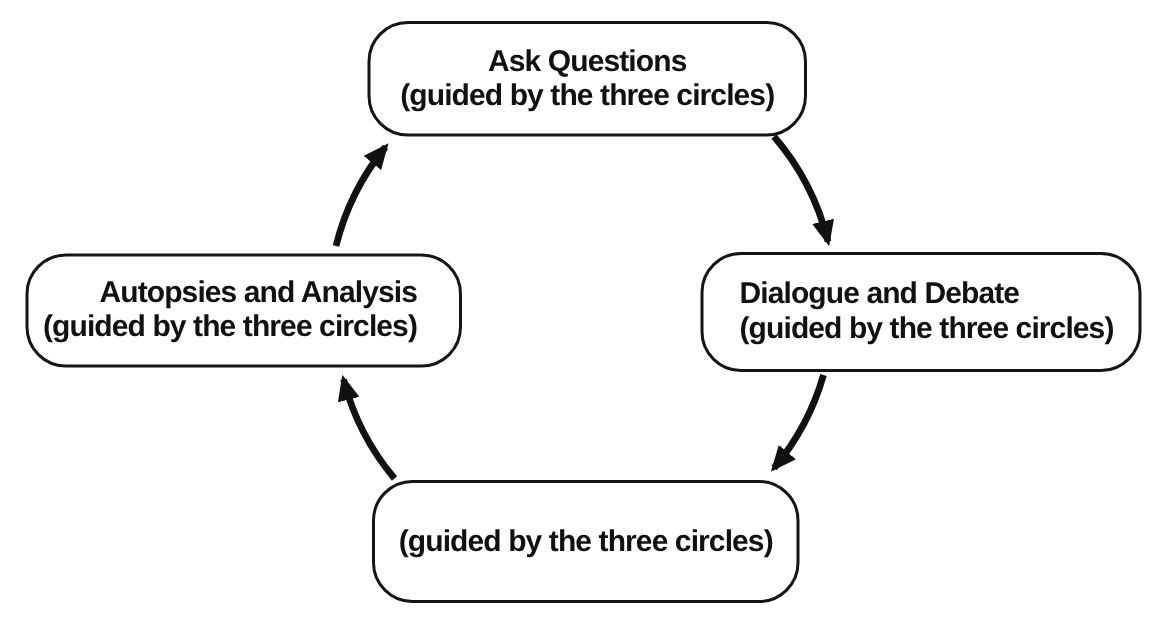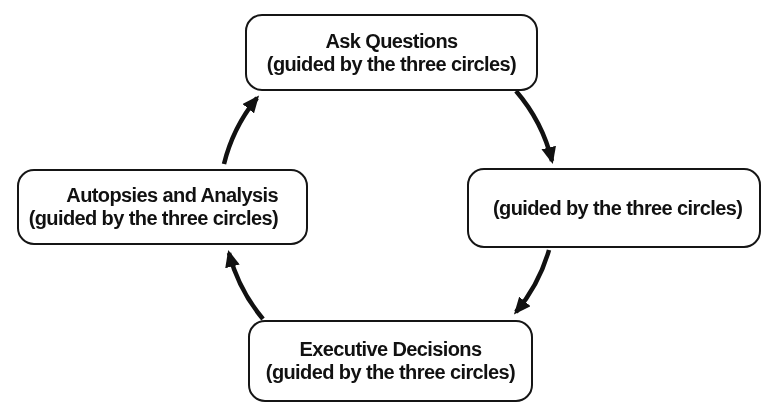--- a/index.html
+++ b/index.html
@@ -25,21 +25,21 @@
   .arrows path.edge {
     fill: none;
     stroke: #111111;
     stroke-width: 4.5;
   }
   .node {
     position: absolute;
     box-sizing: border-box;
     background: #ffffff;
     border: 2px solid #151515;
-    border-radius: 17px;
+    border-radius: 27px;
     display: flex;
     flex-direction: column;
     justify-content: center;
     color: #111111;
     font-weight: 700;
     letter-spacing: -0.6px;
   }
   .node .title,
   .node .subtitle {
     font-size: 20px;
@@ -85,25 +85,25 @@
     <path class="edge" d="M 263 319 A 168 168 0 0 1 229 253" marker-end="url(#arrowhead)"></path>
     <path class="edge" d="M 224 164 A 168 168 0 0 1 257 98" marker-end="url(#arrowhead)"></path>
   </svg>
 
   <div class="node node-top">
     <div class="title">Ask Questions</div>
     <div class="subtitle">(guided by the three circles)</div>
   </div>
 
   <div class="node node-right">
+    <div class="title">Dialogue and Debate</div>
     <div class="subtitle">(guided by the three circles)</div>
   </div>
 
   <div class="node node-bottom">
-    <div class="title">Executive Decisions</div>
     <div class="subtitle">(guided by the three circles)</div>
   </div>
 
   <div class="node node-left">
     <div class="title">Autopsies and Analysis</div>
     <div class="subtitle">(guided by the three circles)</div>
   </div>
 
 </div>
 

